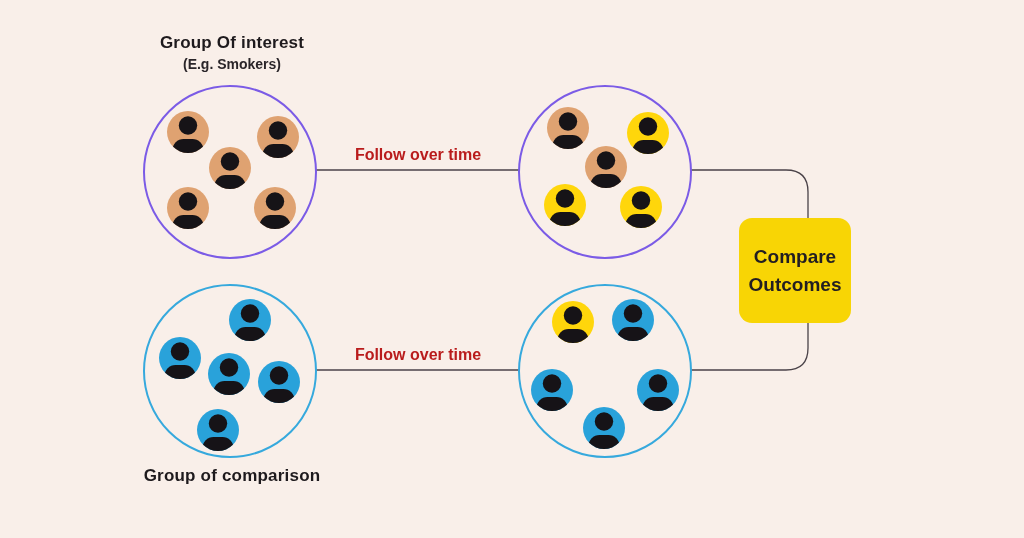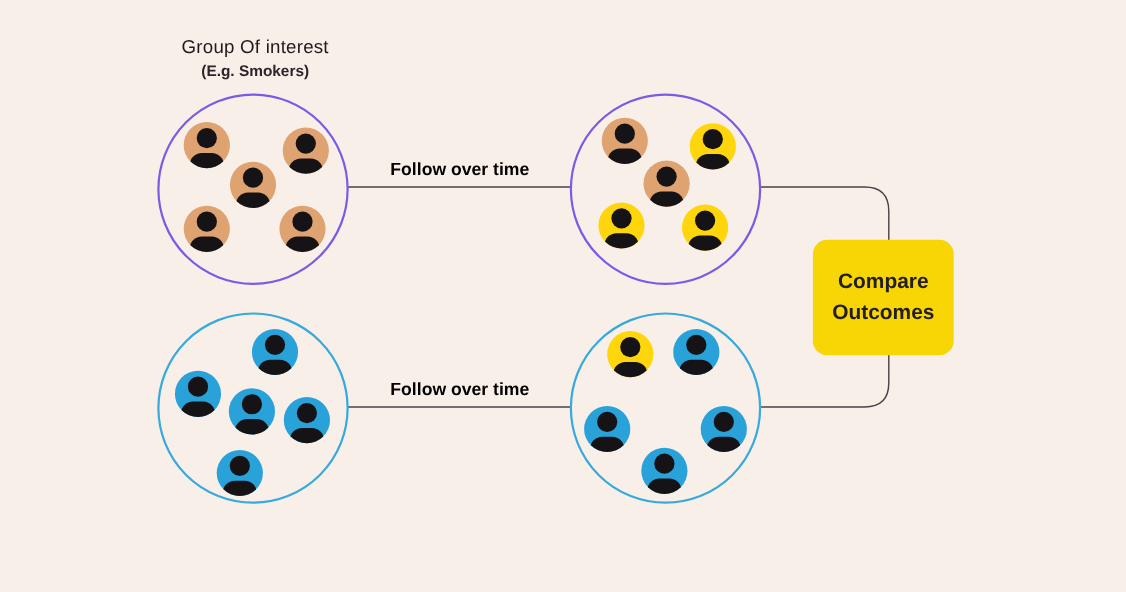--- a/index.html
+++ b/index.html
@@ -5,28 +5,28 @@
   html,body{margin:0;padding:0;}
   body{font-family:"Liberation Sans", sans-serif;}
   .canvas{
     position:relative;
     width:1024px;height:538px;
     background:#F9EFE9;
     overflow:hidden;
   }
   .canvas svg.layer{position:absolute;left:0;top:0;}
   .lbl{position:absolute;text-align:center;color:#1E1A1D;}
-  .lbl .t{font-weight:400;font-size:17px;letter-spacing:.2px;}
+  .lbl .t{font-weight:700;font-size:17px;letter-spacing:.2px;}
   .lbl .s{font-weight:700;font-size:14px;margin-top:3px;color:#2a2529;}
   .follow{
     position:absolute;width:204px;text-align:center;
-    font-weight:700;font-size:16px;color:#000000;
+    font-weight:700;font-size:16px;color:#b91c1c;
   }
   .compare-box{
-    position:absolute;left:739px;top:218px;width:128px;height:105px;
+    position:absolute;left:739px;top:218px;width:112px;height:105px;
     background:#F8D505;border-radius:13px;
     display:flex;align-items:center;justify-content:center;
     text-align:center;
   }
   .compare-box .txt{
     font-weight:700;font-size:19px;line-height:1.45;color:#221E22;
     padding:0 14px;
   }
 </style>
 </head>
@@ -249,19 +249,20 @@
 
   <div class="lbl" style="left:122px;top:33px;width:220px;">
     <div class="t">Group Of interest</div>
     <div class="s">(E.g. Smokers)</div>
   </div>
 
   <div class="follow" style="left:316px;top:146px;">Follow over time</div>
   <div class="follow" style="left:316px;top:346px;">Follow over time</div>
 
   <div class="lbl" style="left:112px;top:466px;width:240px;">
+    <div class="t">Group of comparison</div>
   </div>
 
   <div class="compare-box">
     <div class="txt">Compare Outcomes</div>
   </div>
 
 </div>
 
 </body></html>

